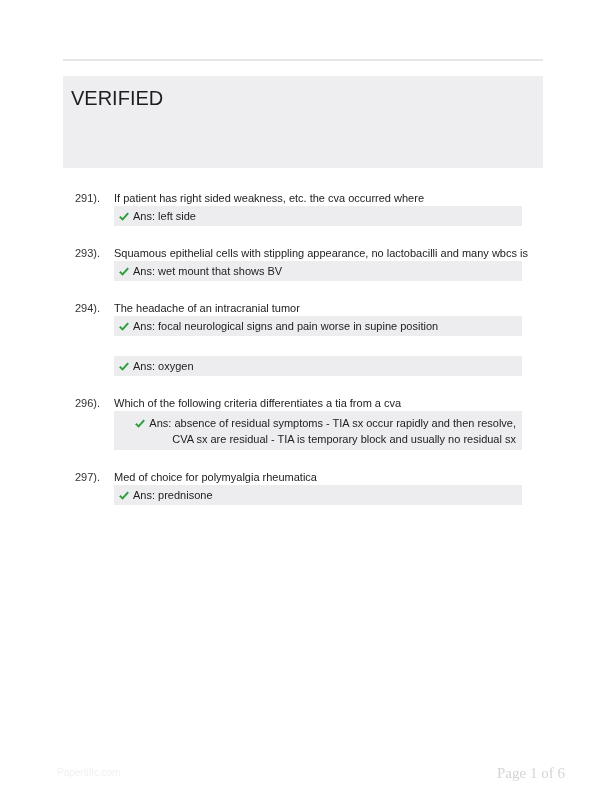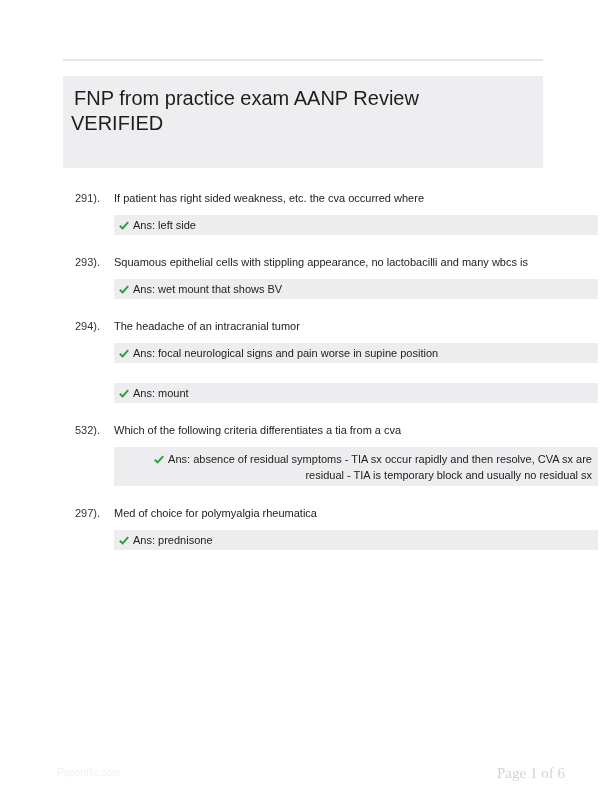--- a/index.html
+++ b/index.html
@@ -62,27 +62,26 @@
       padding-left: 12px;
       box-sizing: border-box;
       flex-shrink: 0;
       color: #333333;
     }
     .q-text {
       color: #222222;
     }
     .ans-box {
       margin-left: 51px;
-      margin-top: 9px;
       background: #ededf0;
       padding: 2px 6px 2px 5px;
       font-size: 11px;
       line-height: 16px;
       color: #222222;
-      width: 484px;
+      width: 408px;
       box-sizing: border-box;
     }
     .check-icon {
       display: inline-block;
       width: 10px;
       height: 9px;
       margin-right: 4px;
       vertical-align: -1px;
     }
     .footer-left {
@@ -102,21 +101,20 @@
       font-family: "Liberation Serif", serif;
     }
   </style>
 </head>
 <body>
 
 <div class="top-rule"></div>
 
 <div class="title-box">
   <h1 class="title-text">
-    <div class="l1">FNP from practice exam AANP Review</div>
     <div>VERIFIED</div>
   </h1>
 </div>
 
 <div class="qa-list">
 
   <div class="qa-item">
     <div class="qa-row">
       <span class="q-num">291).</span>
       <span class="q-text">If patient has right sided weakness, etc. the cva occurred where</span>
@@ -150,27 +148,27 @@
       <svg class="check-icon" viewBox="0 0 10 9">
           <path d="M0.8 4.8 L3.6 7.4 L9.2 1.2" fill="none" stroke="#2e9e3e" stroke-width="2"></path>
         </svg><span>Ans: focal neurological signs and pain worse in supine position</span>
     </div>
   </div>
 
   <div class="qa-item">
     <div class="ans-box">
       <svg class="check-icon" viewBox="0 0 10 9">
           <path d="M0.8 4.8 L3.6 7.4 L9.2 1.2" fill="none" stroke="#2e9e3e" stroke-width="2"></path>
-        </svg><span>Ans: mount</span>
+        </svg><span>Ans: oxygen</span>
     </div>
   </div>
 
   <div class="qa-item">
     <div class="qa-row">
-      <span class="q-num">532).</span>
+      <span class="q-num">296).</span>
       <span class="q-text">Which of the following criteria differentiates a tia from a cva</span>
     </div>
     <div class="ans-box" style="padding-top:4px;padding-bottom:3px;text-align:right;">
       <svg class="check-icon" viewBox="0 0 10 9">
           <path d="M0.8 4.8 L3.6 7.4 L9.2 1.2" fill="none" stroke="#2e9e3e" stroke-width="2"></path>
         </svg><span>Ans: absence of residual symptoms - TIA sx occur rapidly and then resolve, CVA sx are residual - TIA is temporary block and usually no residual sx</span>
     </div>
   </div>
 
   <div class="qa-item">

